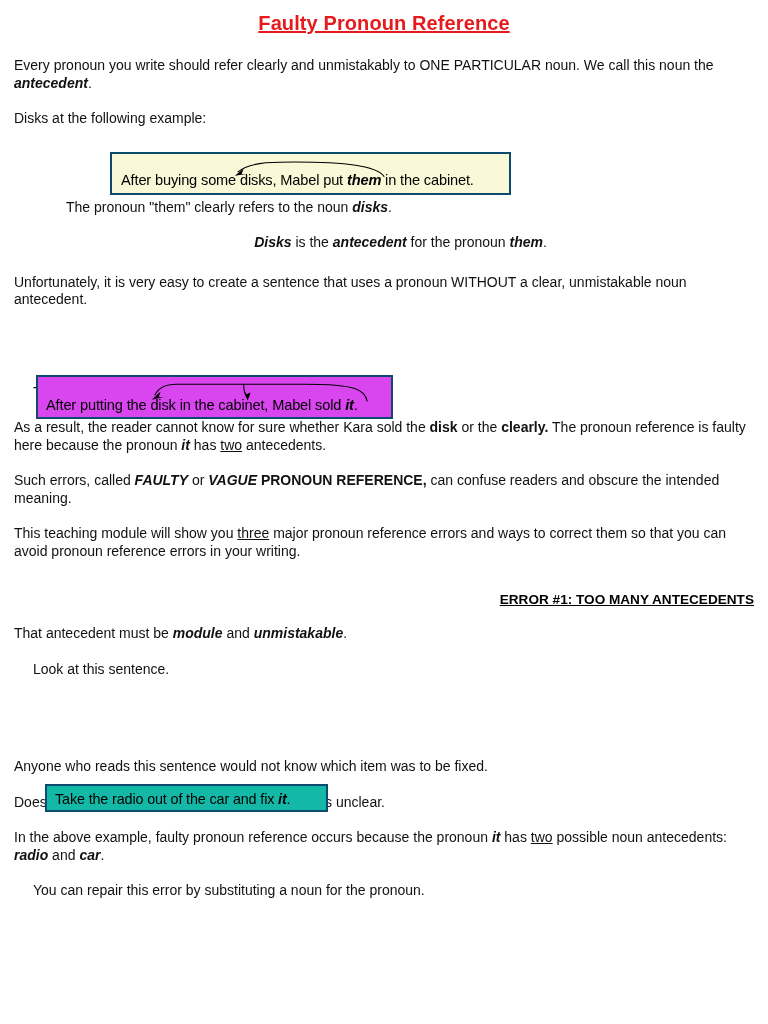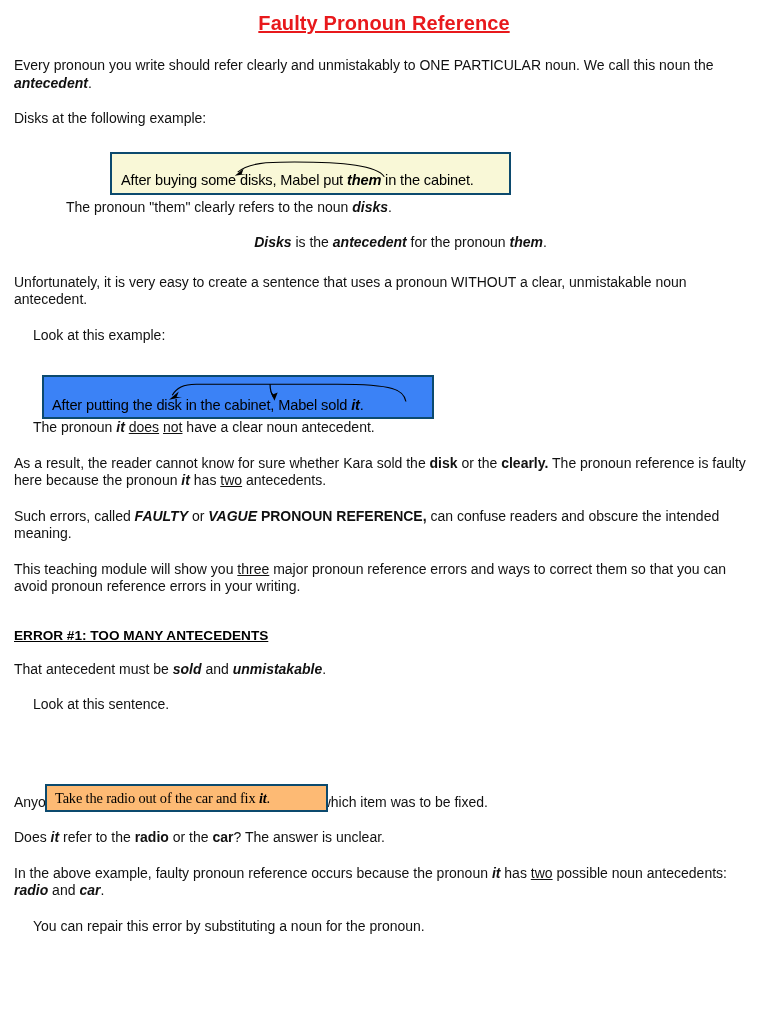--- a/index.html
+++ b/index.html
@@ -83,36 +83,35 @@
     left: 110px;
     top: 140px;
     width: 401px;
     height: 43px;
     background: #f9f8d7;
   }
   #box-disks .sentence { bottom: 5px; }
 
   #box-cabinet {
     position: absolute;
-    left: 42px;
+    left: 36px;
     top: 363px;
-    width: 392px;
+    width: 357px;
     height: 44px;
-    background: #3b82f6;
+    background: #d946ef;
   }
   #box-cabinet .sentence { bottom: 4px; left: 8px; }
 
   #box-radio {
     position: absolute;
     left: 45px;
     top: 772px;
     width: 283px;
     height: 28px;
-    background: #fdba74;
-    font-family: Liberation Serif, serif;
+    background: #14b8a6;
   }
   #box-radio .sentence { bottom: 3px; left: 8px; font-size: 14.4px; }
 
   .spacer-box-1 { height: 62px; }
   .spacer-box-2 { height: 63px; }
   .spacer-box-3 { height: 48px; }
 </style>
 </head>
 <body>
 
@@ -132,45 +131,44 @@
       <polygon points="124,24 133,16 131,22 136,22" fill="#000000"></polygon>
     </svg>
   </div>
 
   <p class="para p-gap-md indent-2" style="margin-top:9px;"><span>The pronoun "them" clearly refers to the noun </span><span class="bi">disks</span><span>.</span></p>
 
   <p class="para p-gap-md indent-3"><span class="bi">Disks</span><span> is the </span><span class="bi">antecedent</span><span> for the pronoun </span><span class="bi">them</span><span>.</span></p>
 
   <p class="para p-gap-lg">Unfortunately, it is very easy to create a sentence that uses a pronoun WITHOUT a clear, unmistakable noun antecedent.</p>
 
-  <p class="para p-gap-md indent-1">Look at this example:</p>
 
   <div class="spacer-box-2"></div>
   <div id="box-cabinet" class="example-box">
     <div class="sentence"><span>After putting the disk in the cabinet, Mabel sold </span><span class="bi">it</span><span>.</span></div>
     <svg class="arrows" viewBox="0 0 357 44" preserveAspectRatio="none">
       <path d="M 333 27 C 331 14, 322 8, 270 8 L 140 8 C 128 8, 122 12, 118 20" fill="none" stroke="#000000" stroke-width="1.1"></path>
       <polygon points="115,25 124,16 122,22 127,22" fill="#000000"></polygon>
       <path d="M 208 8 C 208 14, 209 18, 211 22" fill="none" stroke="#000000" stroke-width="1.1"></path>
       <polygon points="212,26 208,15 211,19 215,17" fill="#000000"></polygon>
     </svg>
   </div>
 
   <p class="para p-gap-md indent-1" style="margin-top:12px;"><span>The pronoun </span><span class="bi">it</span><span> </span><span class="u">does</span><span> </span><span class="u">not</span><span> have a clear noun antecedent.</span></p>
 
   <p class="para p-gap-md"><span>As a result, the reader cannot know for sure whether Kara sold the </span><span class="b">disk</span><span> or the </span><span class="b">clearly.</span><span>  The pronoun reference is faulty here because the pronoun </span><span class="bi">it</span><span> has </span><span class="u">two</span><span> antecedents.</span></p>
 
   <p class="para p-gap-md"><span>Such errors, called </span><span class="bi">FAULTY</span><span> or </span><span class="bi">VAGUE</span><span>  </span><span class="b">PRONOUN REFERENCE,</span><span> can confuse readers and obscure the intended meaning.</span></p>
 
   <p class="para p-gap-md"><span>This teaching module will show you </span><span class="u">three</span><span> major pronoun reference errors and ways to correct them so that you can avoid pronoun reference errors in your writing.</span></p>
 
-  <p class="heading-rule" style="margin-top:32px;">ERROR #1:  TOO MANY ANTECEDENTS</p>
+  <p class="heading-rule" style="margin-top:32px;text-align:right;">ERROR #1:  TOO MANY ANTECEDENTS</p>
 
 
-  <p class="para p-gap-md"><span>That antecedent must be </span><span class="bi">sold</span><span> and </span><span class="bi">unmistakable</span><span>.</span></p>
+  <p class="para p-gap-md"><span>That antecedent must be </span><span class="bi">module</span><span> and </span><span class="bi">unmistakable</span><span>.</span></p>
 
   <p class="para p-gap-md indent-1">Look at this sentence.</p>
 
   <div class="spacer-box-3"></div>
   <div id="box-radio" class="example-box">
     <div class="sentence"><span>Take the radio out of the car and fix </span><span class="bi">it</span><span>.</span></div>
   </div>
 
   <p class="para" style="margin-top:32px;">Anyone who reads this sentence would not know which item was to be fixed.</p>
 

